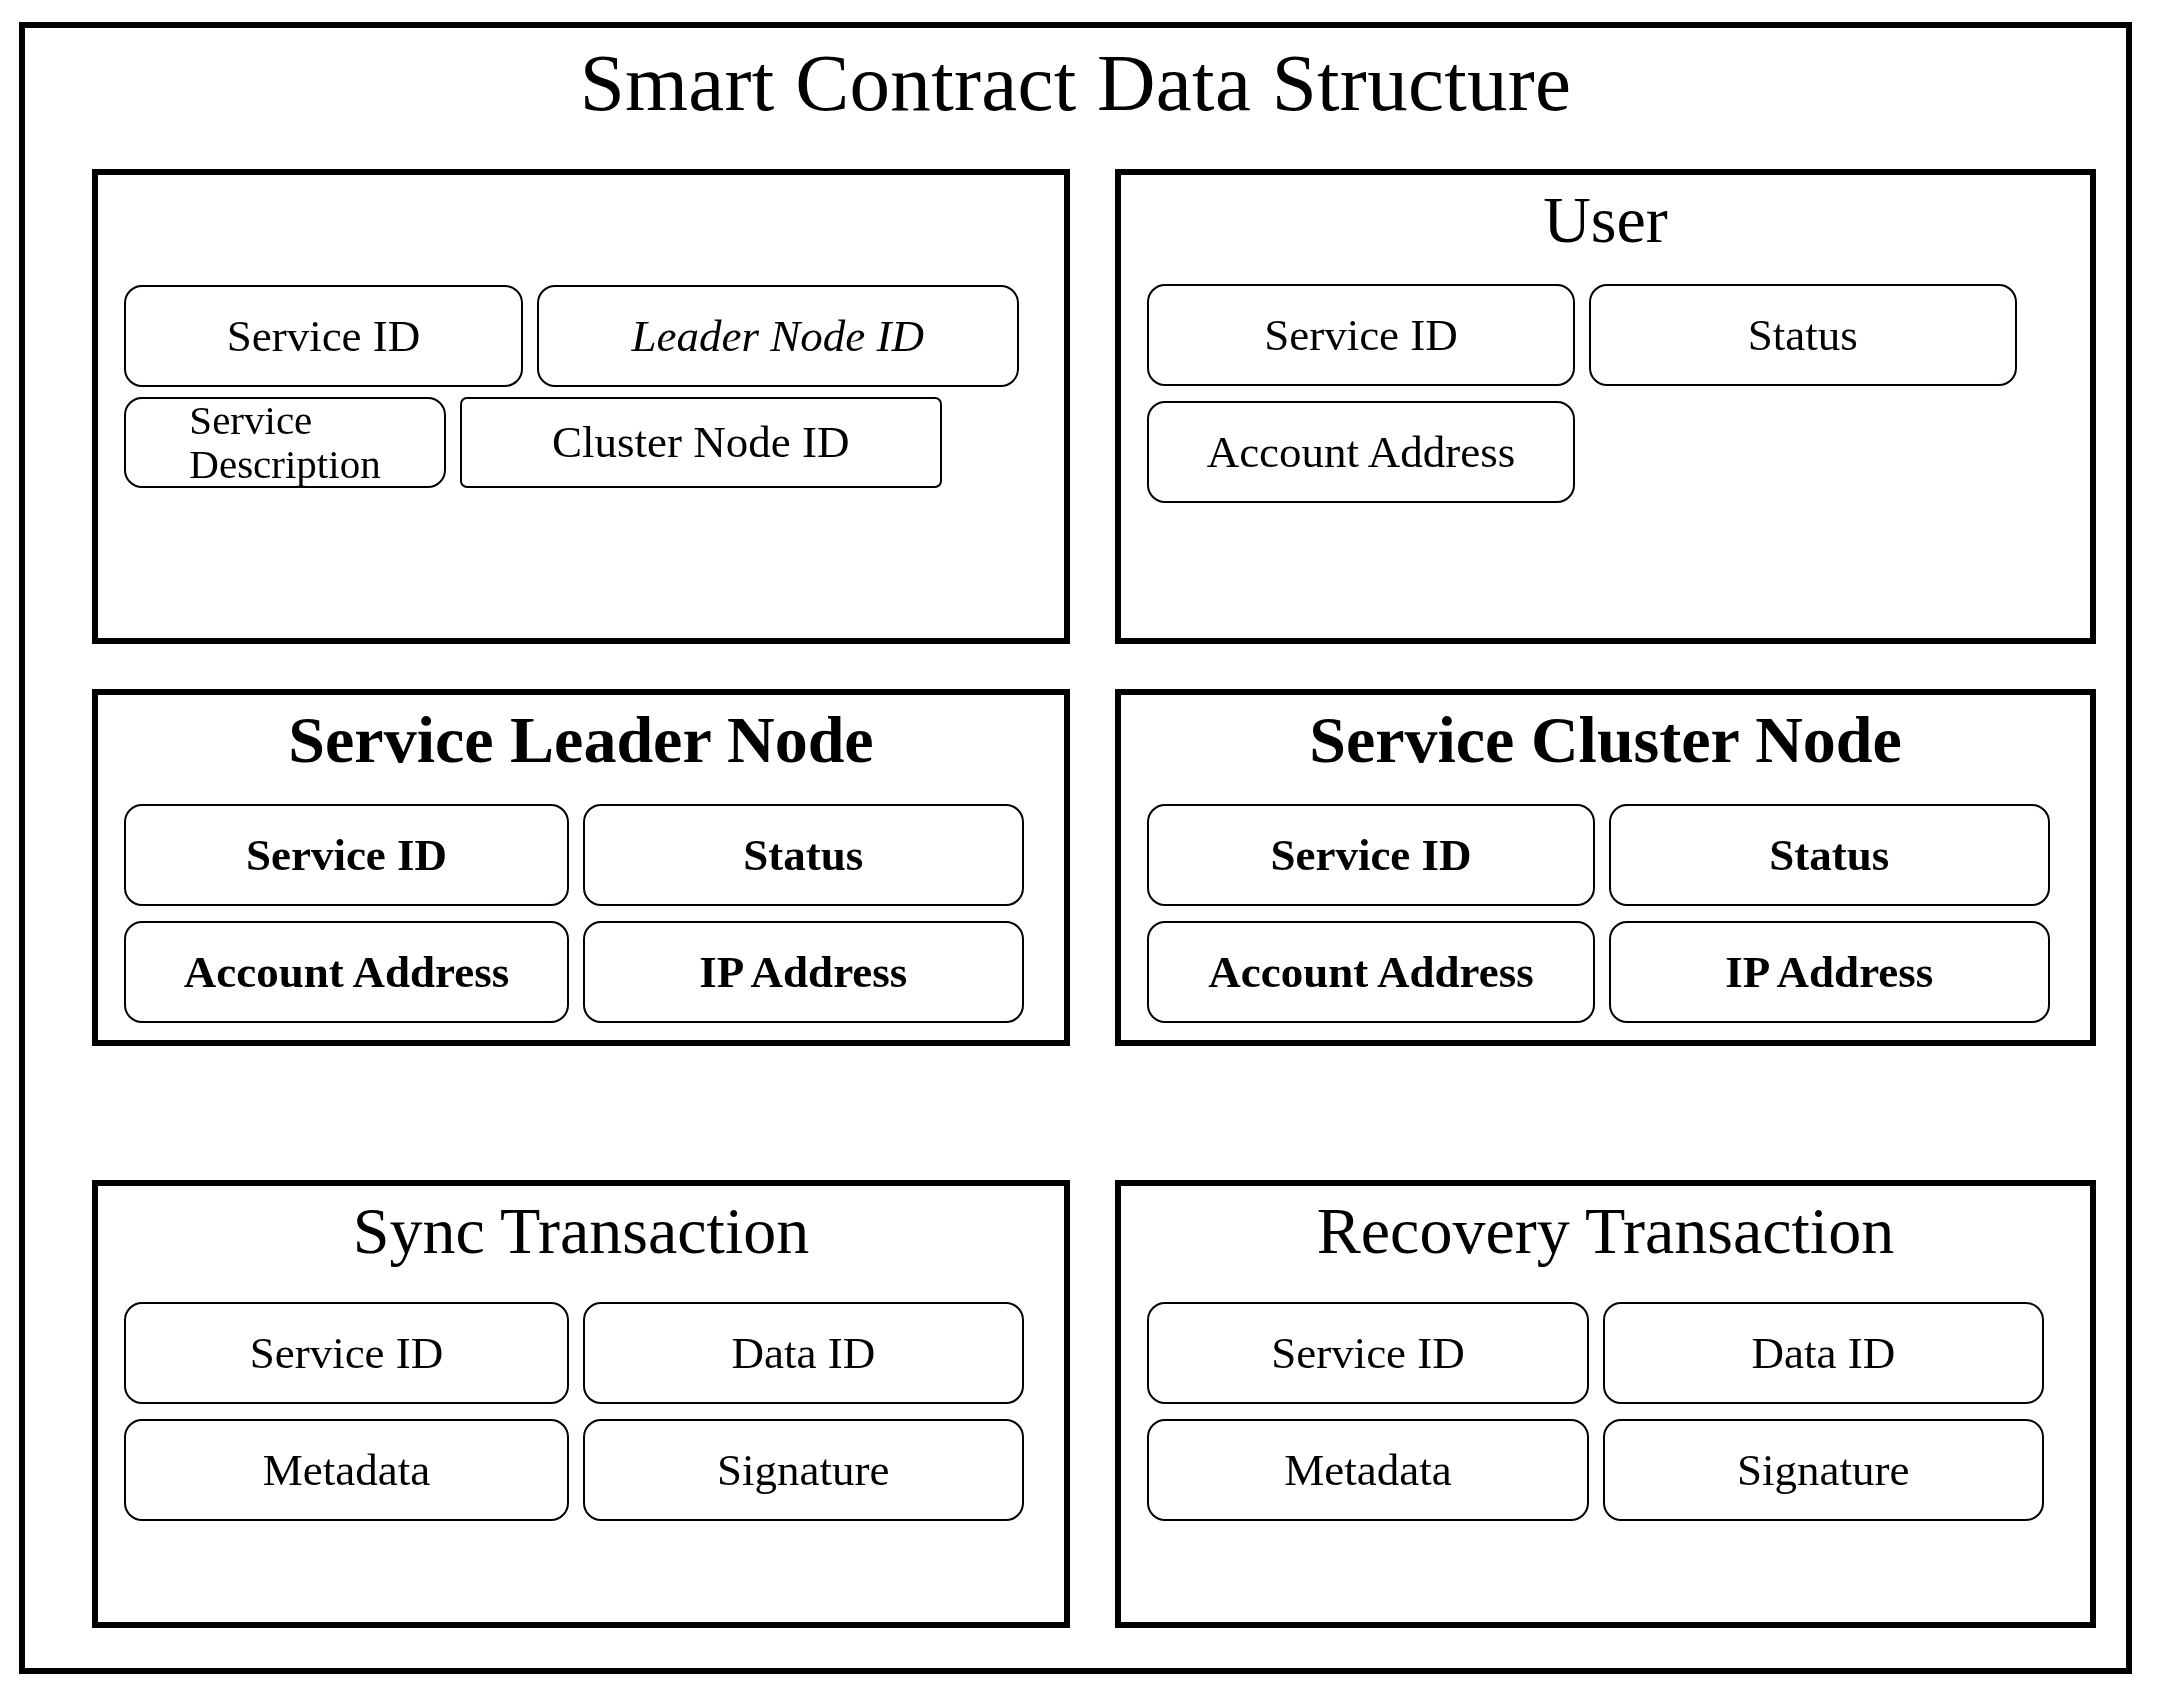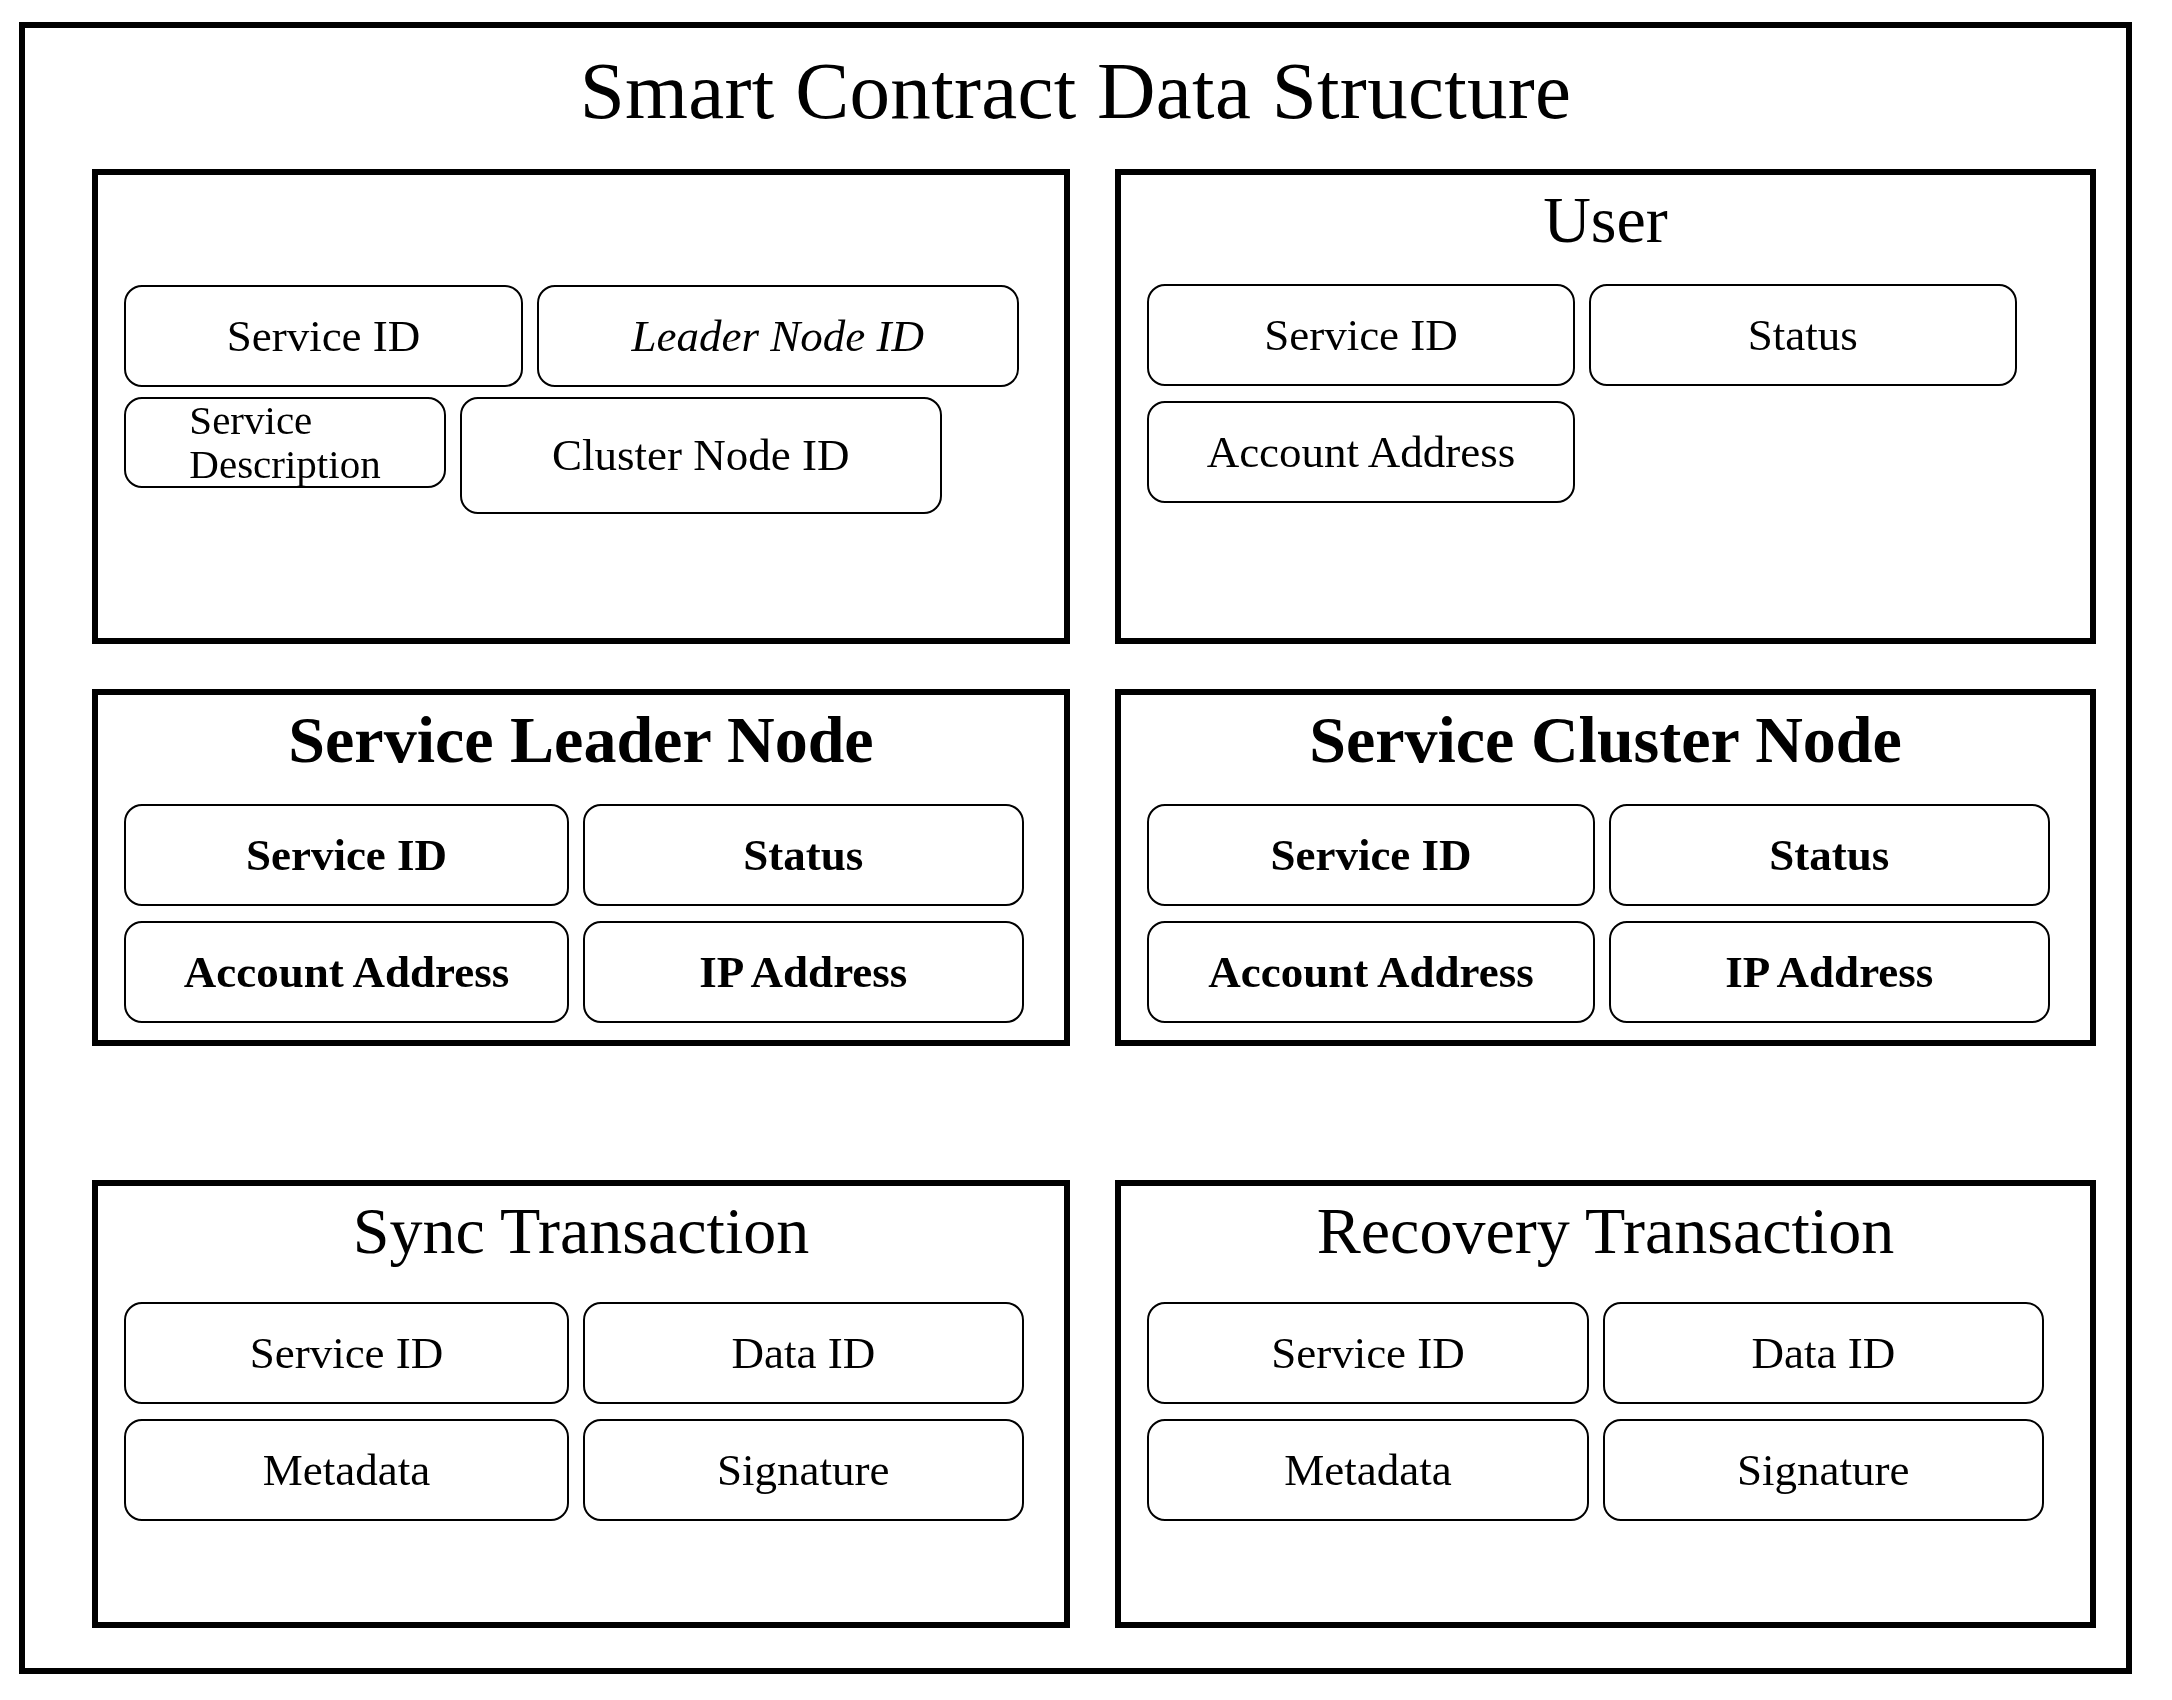--- a/index.html
+++ b/index.html
@@ -30,21 +30,20 @@
   #diagram-title {
     position: absolute;
     left: 0;
     right: 0;
     top: 15px;
     text-align: center;
     font-size: 81px;
     line-height: 1.0;
     letter-spacing: 0.3px;
     white-space: nowrap;
-    margin-top: 8px;
   }
 
   
   #panel-grid {
     position: absolute;
     left: 67px;
     top: 141px;
     width: 1973px;
     height: 1443px;
   }
@@ -104,21 +103,21 @@
   }
 
   
   .panel .field { height: 102px; }
 
   
   #panel-service-storage .fields { top: 110px; }
   #panel-service-storage .field-0 { width: 399px; }
   #panel-service-storage .field-1 { width: 482px; font-style: italic; }
   #panel-service-storage .field-2 { width: 322px; height: 91px; font-size: 41px; }
-  #panel-service-storage .field-3 { width: 482px; height: 117px; }
+  #panel-service-storage .field-3 { width: 482px; height: 91px; border-radius: 7px; }
   #panel-service-storage .fields { gap: 9.6px 13.8px; }
 
   
   #panel-user .fields { top: 109px; }
   #panel-user .field-0 { width: 428px; }
   #panel-user .field-1 { width: 428px; }
   #panel-user .field-2 { width: 428px; }
 
   
   #panel-service-leader-node .fields { top: 109px; }

